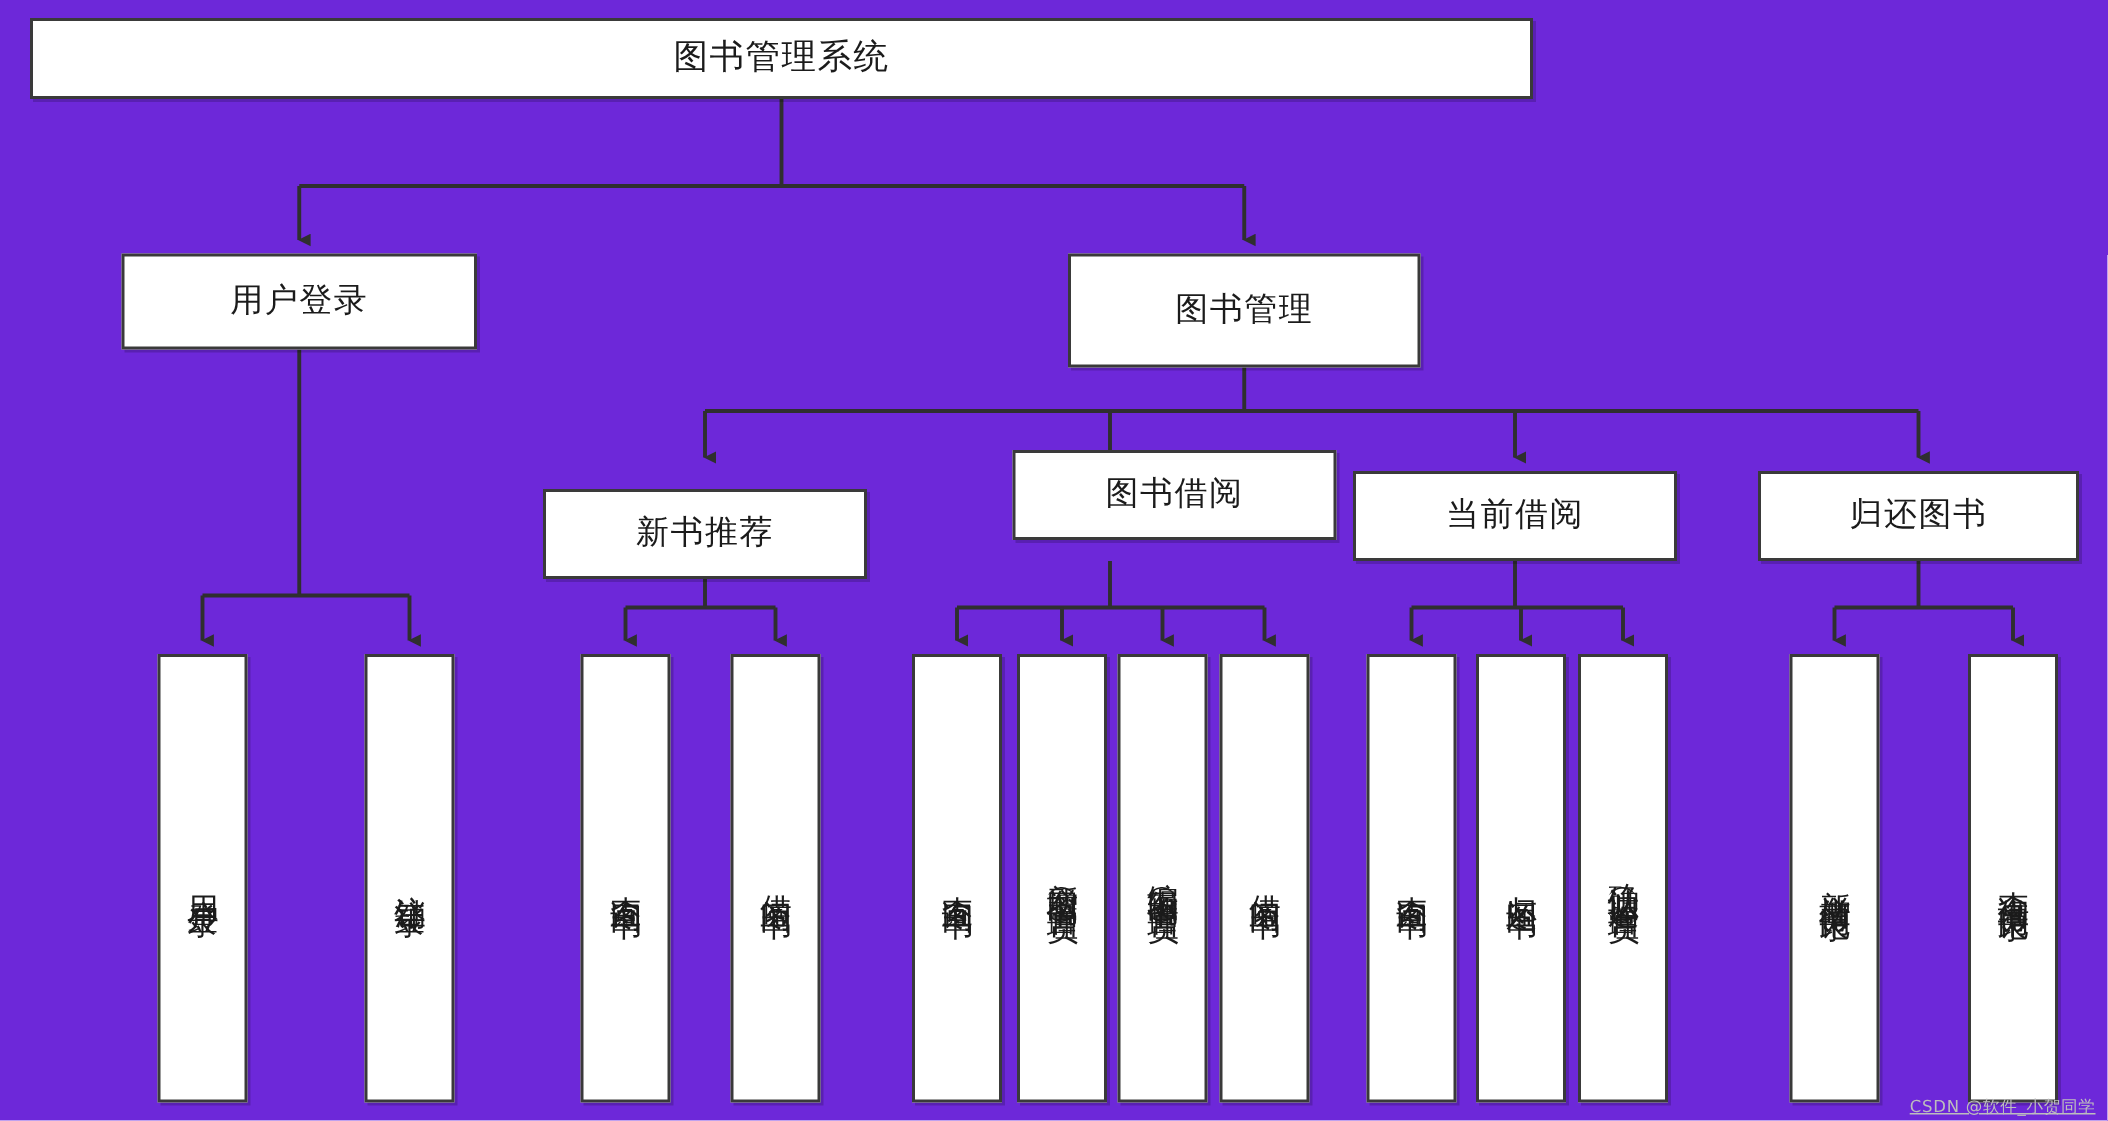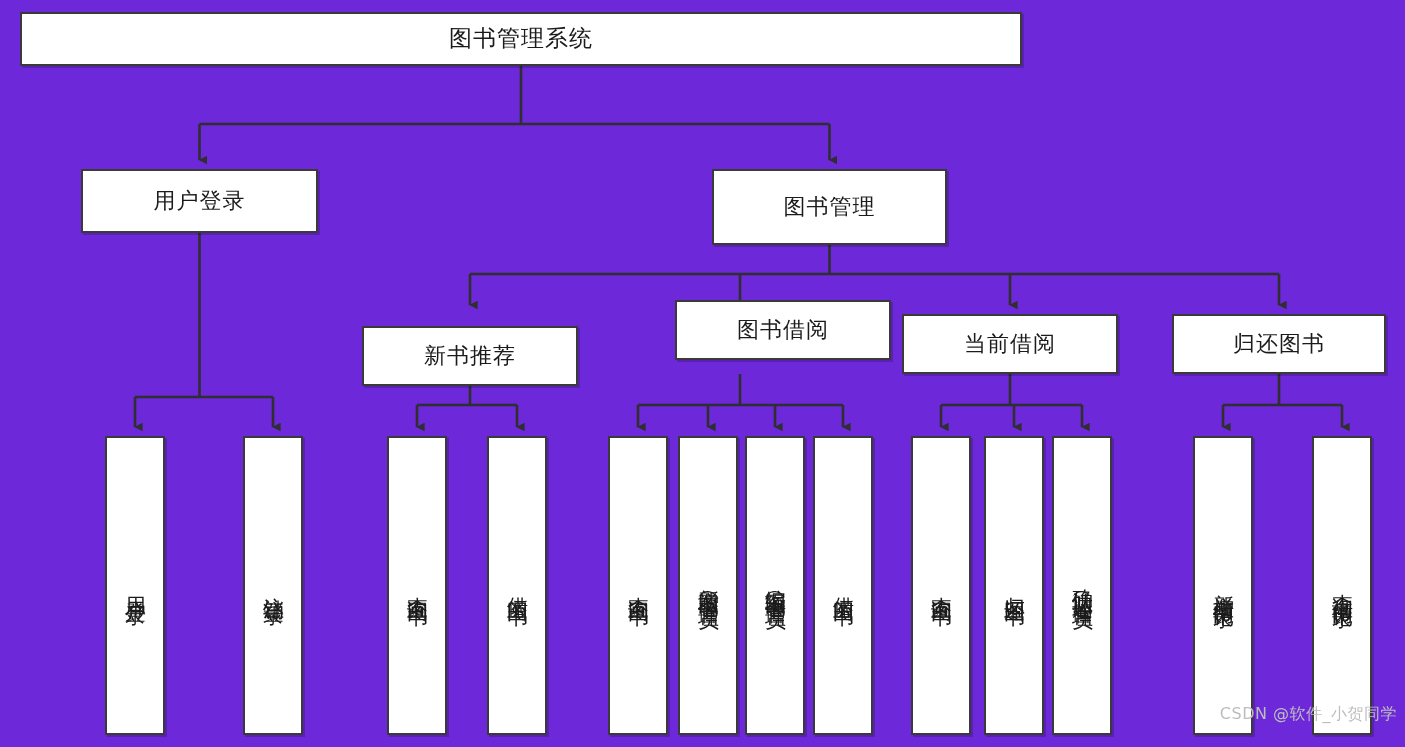--- a/index.html
+++ b/index.html
@@ -48,26 +48,27 @@
   .node-box.vertical .node-label {
     writing-mode: vertical-rl;
     text-orientation: upright;
     font-size: 21px;
     letter-spacing: 3px;
   }
   .node-box.root .node-label { font-size: 23px; }
   .watermark {
     position: absolute;
     right: 8px;
-    bottom: 22px;
-    font-size: 16px;
+    bottom: 2px;
+    font-size: 11px;
     color: #bdbdbd;
     letter-spacing: 0.5px;
     white-space: nowrap;
     pointer-events: none;
+    text-decoration: underline;
   }
 </style>
 </head>
 <body>
 
 <div id="stage">
 
   <svg id="diagram-svg" viewBox="0 0 1405 747" xmlns="http://www.w3.org/2000/svg">
     <defs>
       <marker id="arrowhead" markerWidth="9" markerHeight="9" refX="4.2" refY="7.6" orient="auto" markerUnits="userSpaceOnUse">

